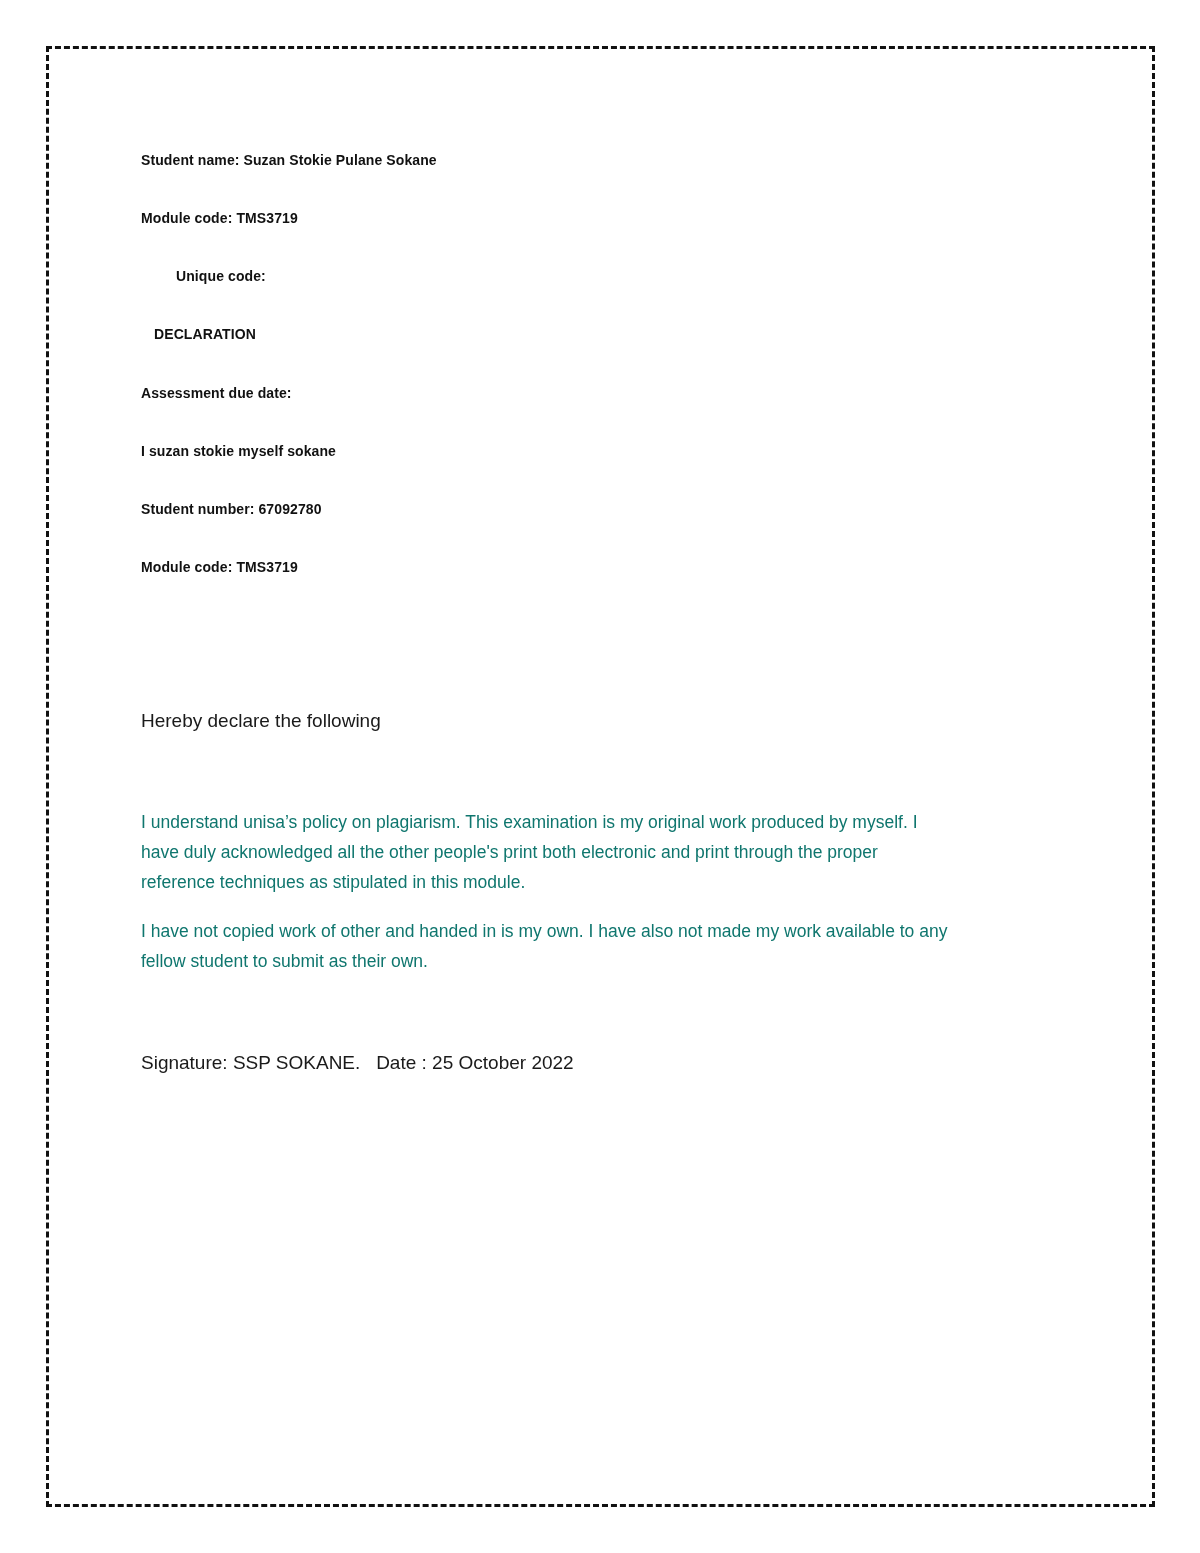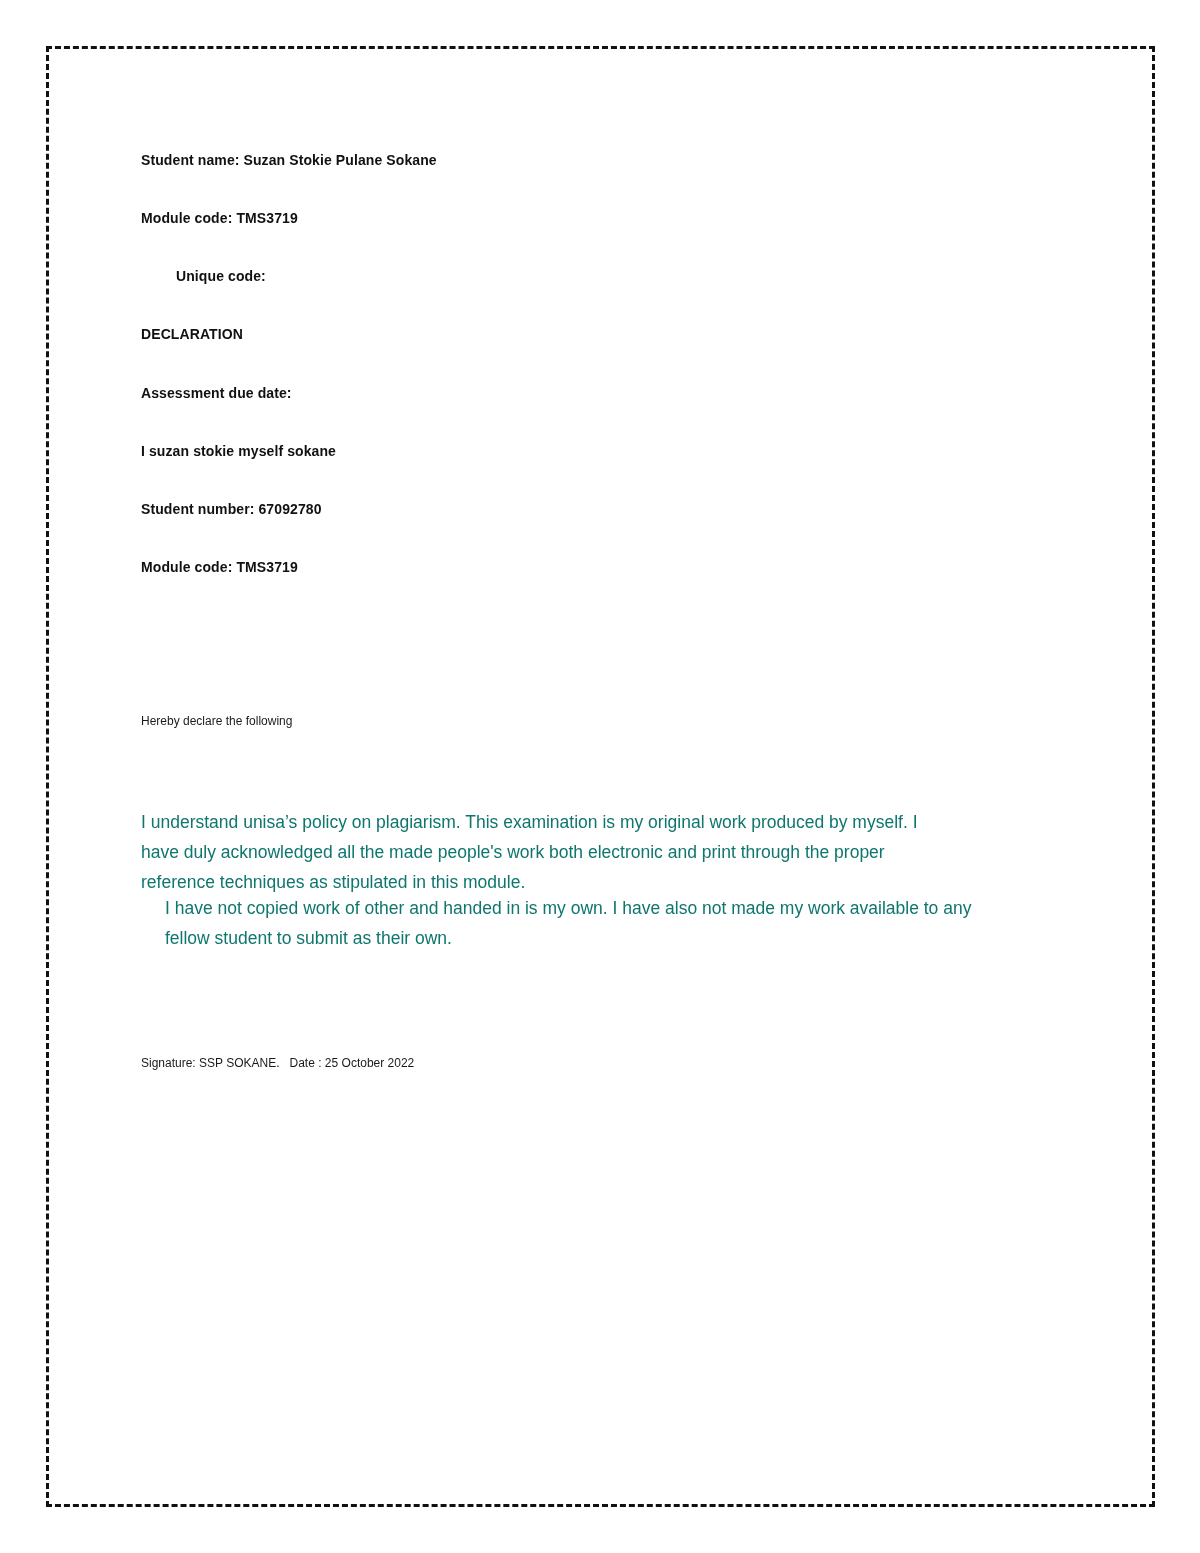--- a/index.html
+++ b/index.html
@@ -34,21 +34,21 @@
       left: 0;
       font-weight: bold;
       font-size: 14px;
       line-height: 26px;
       white-space: nowrap;
       letter-spacing: 0.1px;
     }
     .body-line {
       position: absolute;
       left: 0;
-      font-size: 12px;
+      font-size: 19px;
       line-height: 22px;
       white-space: nowrap;
       color: #1a1a1a;
     }
     .para {
       position: absolute;
       left: 0;
       width: 930px;
       font-size: 17.5px;
       line-height: 30px;
@@ -62,34 +62,34 @@
 </head>
 <body>
 
 <div class="page-border"></div>
 
 <div class="content">
 
   <div class="heading-line" style="top:147px;">Student name: Suzan Stokie Pulane Sokane</div>
   <div class="heading-line" style="top:205px;">Module code: TMS3719</div>
   <div class="heading-line" style="top:263px;margin-left:35px;">Unique code:</div>
-  <div class="heading-line" style="top:321px;">DECLARATION</div>
+  <div class="heading-line" style="top:321px;margin-left:13px;">DECLARATION</div>
   <div class="heading-line" style="top:380px;">Assessment due date:</div>
   <div class="heading-line" style="top:438px;">I suzan stokie myself sokane</div>
   <div class="heading-line" style="top:496px;">Student number: 67092780</div>
   <div class="heading-line" style="top:554px;">Module code: TMS3719</div>
 
   <div class="body-line" style="top:710px;">Hereby declare the following</div>
 
   <div class="para" style="top:807px;">
     <span class="line">I understand unisa’s policy on plagiarism. This examination is my original work produced by myself. I</span>
-    <span class="line">have duly acknowledged all the made people's work both electronic and print through the proper</span>
+    <span class="line">have duly acknowledged all the other people's print both electronic and print through the proper</span>
     <span class="line">reference techniques as stipulated in this module.</span>
   </div>
 
-  <div class="para" style="top:893px;margin-left:24px;">
+  <div class="para" style="top:916px;">
     <span class="line">I have not copied work of other and handed in is my own. I have also not made my work available to any</span>
     <span class="line">fellow student to submit as their own.</span>
   </div>
 
   <div class="body-line" style="top:1052px; white-space: pre;">Signature: SSP SOKANE.   Date : 25 October 2022</div>
 
 </div>
 
 </body></html>

